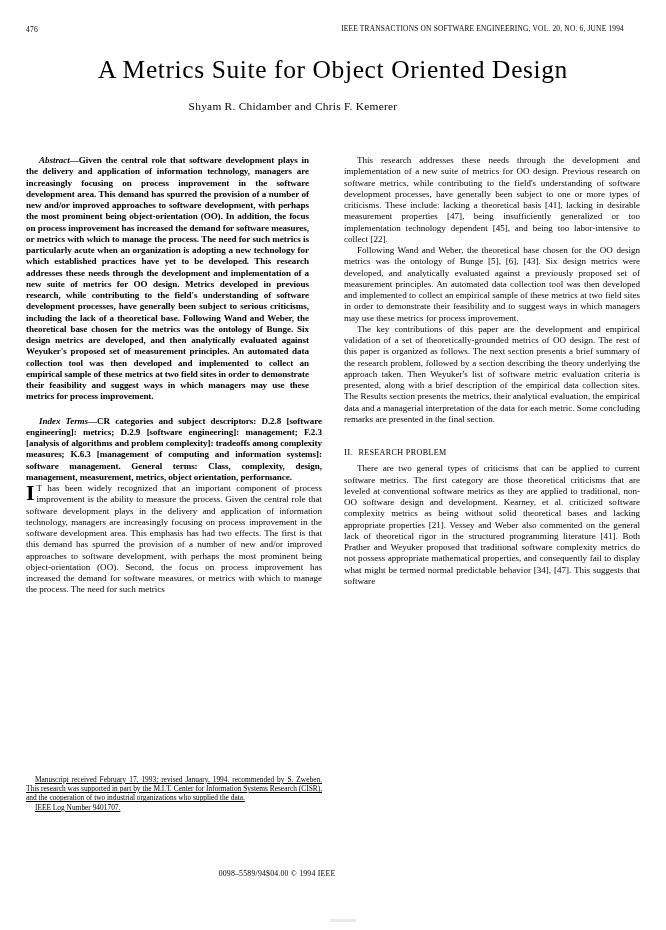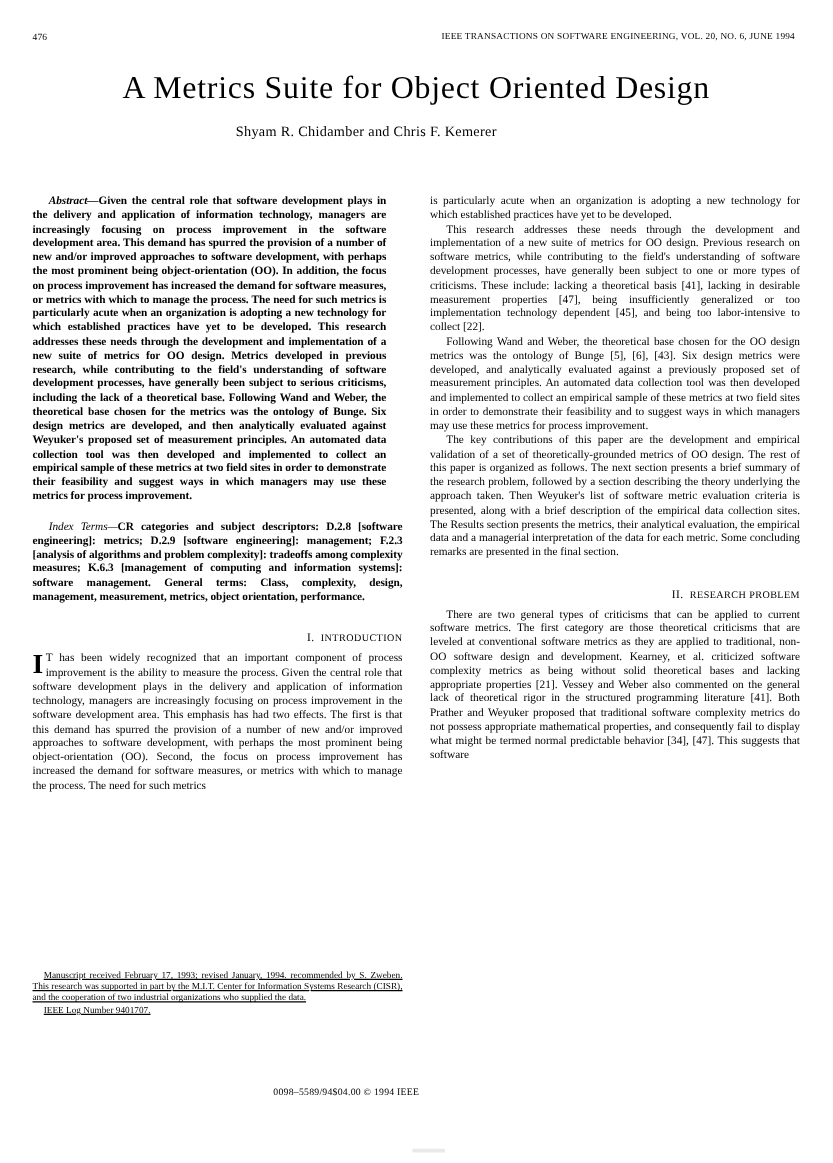--- a/index.html
+++ b/index.html
@@ -35,21 +35,21 @@
     letter-spacing: 0.15px;
   }
   .runhead .folio {
     position: absolute;
     left: 0;
     top: 1px;
     font-size: 7.6px;
   }
   .runhead .journal {
     position: absolute;
-    right: 0;
+    right: 12px;
     top: 0;
     font-size: 7.4px;
     letter-spacing: 0.2px;
     white-space: nowrap;
   }
 
   
   .title {
     position: absolute;
     top: 55px;
@@ -97,25 +97,25 @@
   }
   .indexterms {
     font-weight: bold;
     text-align: justify;
     margin: 13px 0 0 0;
     text-indent: 13px;
     letter-spacing: -0.05px;
   }
   .indexterms .lead {
     font-style: italic;
-    font-weight: normal;
+    font-weight: bold;
   }
 
   .secthead {
-    text-align: right;
+    text-align: left;
     font-size: 9.1px;
     margin: 22px 0 5px 0;
     letter-spacing: 0.3px;
   }
   .secthead .roman { font-variant: normal; }
   .secthead .scaps {
     font-size: 8.1px;
     letter-spacing: 0.35px;
   }
 
@@ -188,31 +188,27 @@
 
   <div class="title">A Metrics Suite for Object Oriented Design</div>
   <div class="authors">Shyam R. Chidamber and Chris F. Kemerer</div>
 
   <div class="col col-left">
 
     <p class="abstract"><span class="lead">Abstract—</span><span>Given the central role that software development plays in the delivery and application of information technology, managers are increasingly focusing on process improvement in the software development area. This demand has spurred the provision of a number of new and/or improved approaches to software development, with perhaps the most prominent being object-orientation (OO). In addition, the focus on process improvement has increased the demand for software measures, or metrics with which to manage the process. The need for such metrics is particularly acute when an organization is adopting a new technology for which established practices have yet to be developed. This research addresses these needs through the development and implementation of a new suite of metrics for OO design. Metrics developed in previous research, while contributing to the field's understanding of software development processes, have generally been subject to serious criticisms, including the lack of a theoretical base. Following Wand and Weber, the theoretical base chosen for the metrics was the ontology of Bunge. Six design metrics are developed, and then analytically evaluated against Weyuker's proposed set of measurement principles. An automated data collection tool was then developed and implemented to collect an empirical sample of these metrics at two field sites in order to demonstrate their feasibility and suggest ways in which managers may use these metrics for process improvement.</span></p>
 
     <p class="indexterms"><span class="lead">Index Terms—</span><span>CR categories and subject descriptors: D.2.8 [software engineering]: metrics; D.2.9 [software engineering]: management; F.2.3 [analysis of algorithms and problem complexity]: tradeoffs among complexity measures; K.6.3 [management of computing and information systems]: software management. General terms: Class, complexity, design, management, measurement, metrics, object orientation, performance.</span></p>
 
-    <div class="secthead">
-      <span class="roman">I.</span>&nbsp;&nbsp;<span class="scaps">INTRODUCTION</span>
-    </div>
 
     <p class="dropcap-para"><span class="dropcap">I</span><span>T has been widely recognized that an important component of process improvement is the ability to measure the process. Given the central role that software development plays in the delivery and application of information technology, managers are increasingly focusing on process improvement in the software development area. This emphasis has had two effects. The first is that this demand has spurred the provision of a number of new and/or improved approaches to software development, with perhaps the most prominent being object-orientation (OO). Second, the focus on process improvement has increased the demand for software measures, or metrics with which to manage the process. The need for such metrics</span></p>
 
   </div>
 
   <div class="col col-right">
 
-    <p class="body first">is particularly acute when an organization is adopting a new technology for which established practices have yet to be developed.</p>
     <p class="body">This research addresses these needs through the development and implementation of a new suite of metrics for OO design. Previous research on software metrics, while contributing to the field's understanding of software development processes, have generally been subject to one or more types of criticisms. These include: lacking a theoretical basis [41], lacking in desirable measurement properties [47], being insufficiently generalized or too implementation technology dependent [45], and being too labor-intensive to collect [22].</p>
     <p class="body">Following Wand and Weber, the theoretical base chosen for the OO design metrics was the ontology of Bunge [5], [6], [43]. Six design metrics were developed, and analytically evaluated against a previously proposed set of measurement principles. An automated data collection tool was then developed and implemented to collect an empirical sample of these metrics at two field sites in order to demonstrate their feasibility and to suggest ways in which managers may use these metrics for process improvement.</p>
     <p class="body">The key contributions of this paper are the development and empirical validation of a set of theoretically-grounded metrics of OO design. The rest of this paper is organized as follows. The next section presents a brief summary of the research problem, followed by a section describing the theory underlying the approach taken. Then Weyuker's list of software metric evaluation criteria is presented, along with a brief description of the empirical data collection sites. The Results section presents the metrics, their analytical evaluation, the empirical data and a managerial interpretation of the data for each metric. Some concluding remarks are presented in the final section.</p>
 
     <div class="secthead">
       <span class="roman">II.</span>&nbsp;&nbsp;<span class="scaps">RESEARCH PROBLEM</span>
     </div>
 
     <p class="body">There are two general types of criticisms that can be applied to current software metrics. The first category are those theoretical criticisms that are leveled at conventional software metrics as they are applied to traditional, non-OO software design and development. Kearney, et al. criticized software complexity metrics as being without solid theoretical bases and lacking appropriate properties [21]. Vessey and Weber also commented on the general lack of theoretical rigor in the structured programming literature [41]. Both Prather and Weyuker proposed that traditional software complexity metrics do not possess appropriate mathematical properties, and consequently fail to display what might be termed normal predictable behavior [34], [47]. This suggests that software</p>
 

